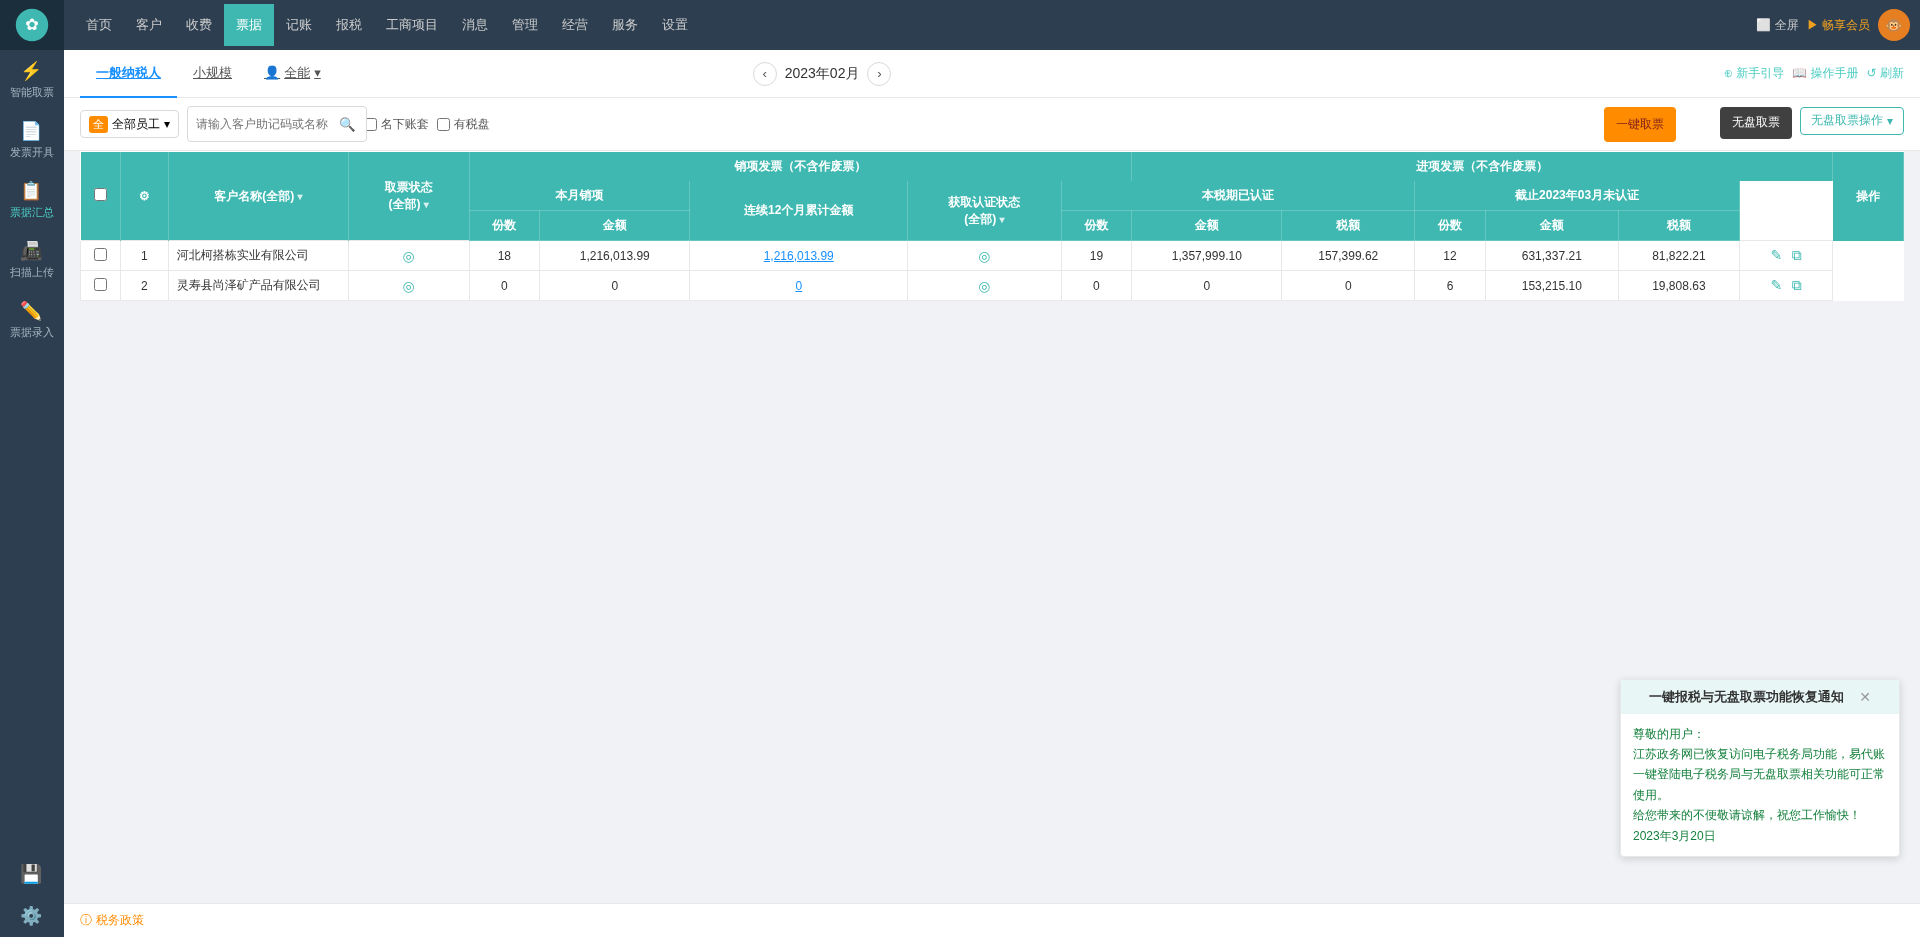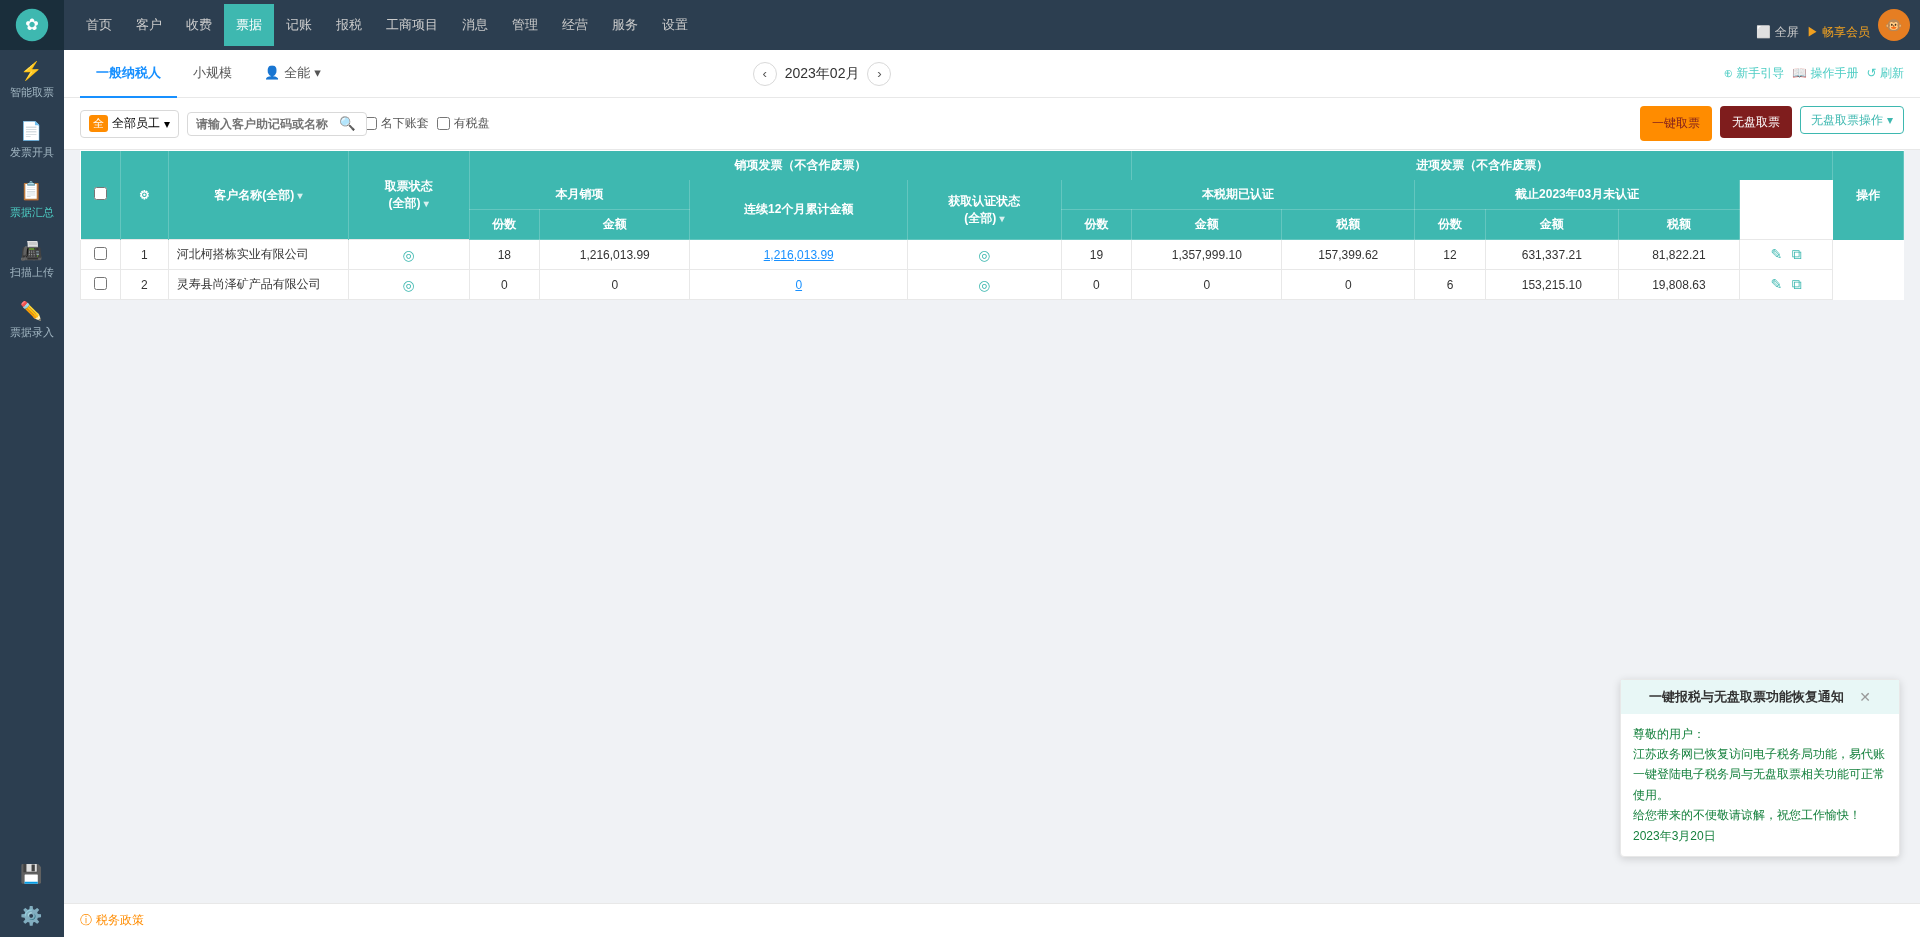--- a/index.html
+++ b/index.html
@@ -12,45 +12,45 @@
     .sidebar-item { width: 100%; display: flex; flex-direction: column; align-items: center; padding: 10px 0; cursor: pointer; color: #a0b4c0; font-size: 11px; gap: 3px; }
     .sidebar-item.active { color: #4ecdc4; }
     .sidebar-icon { font-size: 18px; }
     .sidebar-bottom { margin-top: auto; }
 
     
     .main-area { flex: 1; display: flex; flex-direction: column; overflow: hidden; }
     .top-nav { height: 50px; background: #2c3e50; display: flex; align-items: center; padding: 0 10px; flex-shrink: 0; }
     .nav-item { color: #ccc; padding: 0 12px; height: 42px; display: flex; align-items: center; cursor: pointer; font-size: 13px; }
     .nav-item.active { color: #fff; background: #3eb8b0; }
-    .nav-right { margin-left: auto; display: flex; align-items: flex-end; gap: 8px; color: #ccc; font-size: 12px; }
+    .nav-right { margin-left: auto; display: flex; align-items: center; gap: 8px; color: #ccc; font-size: 12px; }
     .nav-right span { cursor: pointer; }
     .nav-right .avatar { width: 32px; height: 32px; background: #e67e22; border-radius: 50%; display: flex; align-items: center; justify-content: center; color: white; font-size: 14px; }
 
     
     .content { flex: 1; display: flex; flex-direction: column; overflow: hidden; background: #f0f2f5; }
 
     
     .tab-bar { background: #fff; padding: 0 16px; display: flex; align-items: center; border-bottom: 1px solid #e8e8e8; height: 48px; flex-shrink: 0; }
-    .tab { padding: 0 16px; height: 48px; display: flex; align-items: center; cursor: pointer; font-size: 13px; color: #555; border-bottom: 2px solid transparent; gap: 4px; }
+    .tab { padding: 0 16px; height: 48px; display: flex; align-items: center; cursor: pointer; font-size: 13px; color: #555; border-bottom: 2px solid transparent; gap: 4px; text-decoration: underline; }
     .tab.active { color: #1890ff; border-bottom: 2px solid #1890ff; font-weight: bold; }
     .tab-date { margin: 0 auto; display: flex; align-items: center; gap: 8px; font-size: 14px; color: #333; }
     .date-nav { background: none; border: 1px solid #d9d9d9; border-radius: 50%; width: 24px; height: 24px; display: flex; align-items: center; justify-content: center; cursor: pointer; color: #555; }
     .tab-actions { margin-left: auto; display: flex; gap: 8px; align-items: center; font-size: 12px; color: #4ecdc4; }
     .tab-actions span { cursor: pointer; }
 
     
     .toolbar { background: #fff; padding: 8px 16px; display: flex; align-items: center; gap: 8px; border-bottom: 1px solid #e8e8e8; flex-shrink: 0; }
     .emp-select { border: 1px solid #d9d9d9; border-radius: 4px; padding: 4px 8px; font-size: 12px; background: #fff; display: flex; align-items: center; gap: 4px; cursor: pointer; height: 28px; }
     .emp-select .tag { background: #ff8c00; color: white; border-radius: 3px; padding: 1px 4px; font-size: 11px; }
-    .search-input { border: 1px solid #d9d9d9; border-radius: 4px; padding: 4px 8px; font-size: 12px; width: 180px; height: 24px; outline: none; font-weight: bold; }
+    .search-input { border: 1px solid #d9d9d9; border-radius: 4px; padding: 4px 8px; font-size: 12px; width: 180px; height: 36px; outline: none; }
     .search-btn { background: none; border: none; cursor: pointer; color: #999; margin-left: -28px; }
     .checkbox-label { display: flex; align-items: center; gap: 4px; font-size: 12px; color: #555; cursor: pointer; }
     .btn-orange { background: #ff8c00; color: #7f1d1d; border: none; border-radius: 4px; padding: 4px 12px; font-size: 12px; cursor: pointer; height: 35px; }
-    .btn-teal { background: #7f1d1d; color: white; border: none; border-radius: 4px; padding: 4px 12px; font-size: 12px; cursor: pointer; height: 32px; }
+    .btn-teal { background: #404040; color: white; border: none; border-radius: 4px; padding: 4px 12px; font-size: 12px; cursor: pointer; height: 32px; margin-left: 36px; }
     .btn-outline-teal { background: #fff; color: #3eb8b0; border: 1px solid #3eb8b0; border-radius: 4px; padding: 4px 10px; font-size: 12px; cursor: pointer; height: 28px; display: flex; align-items: center; gap: 4px; }
     .toolbar-right { margin-left: auto; display: flex; gap: 8px; }
 
     
     .table-area { flex: 1; overflow: auto; padding: 0 16px 16px; }
     table { width: 100%; border-collapse: collapse; background: #fff; font-size: 12px; }
     thead tr th { background: #3eb8b0; color: white; text-align: center; padding: 6px 8px; border: 1px solid rgba(255,255,255,0.2); white-space: nowrap; }
     thead tr.header-row-1 th { border-bottom: none; }
     thead tr.header-row-2 th { border-top: none; }
     tbody tr td { border: 1px solid #e8e8e8; padding: 6px 8px; text-align: center; color: #333; }

